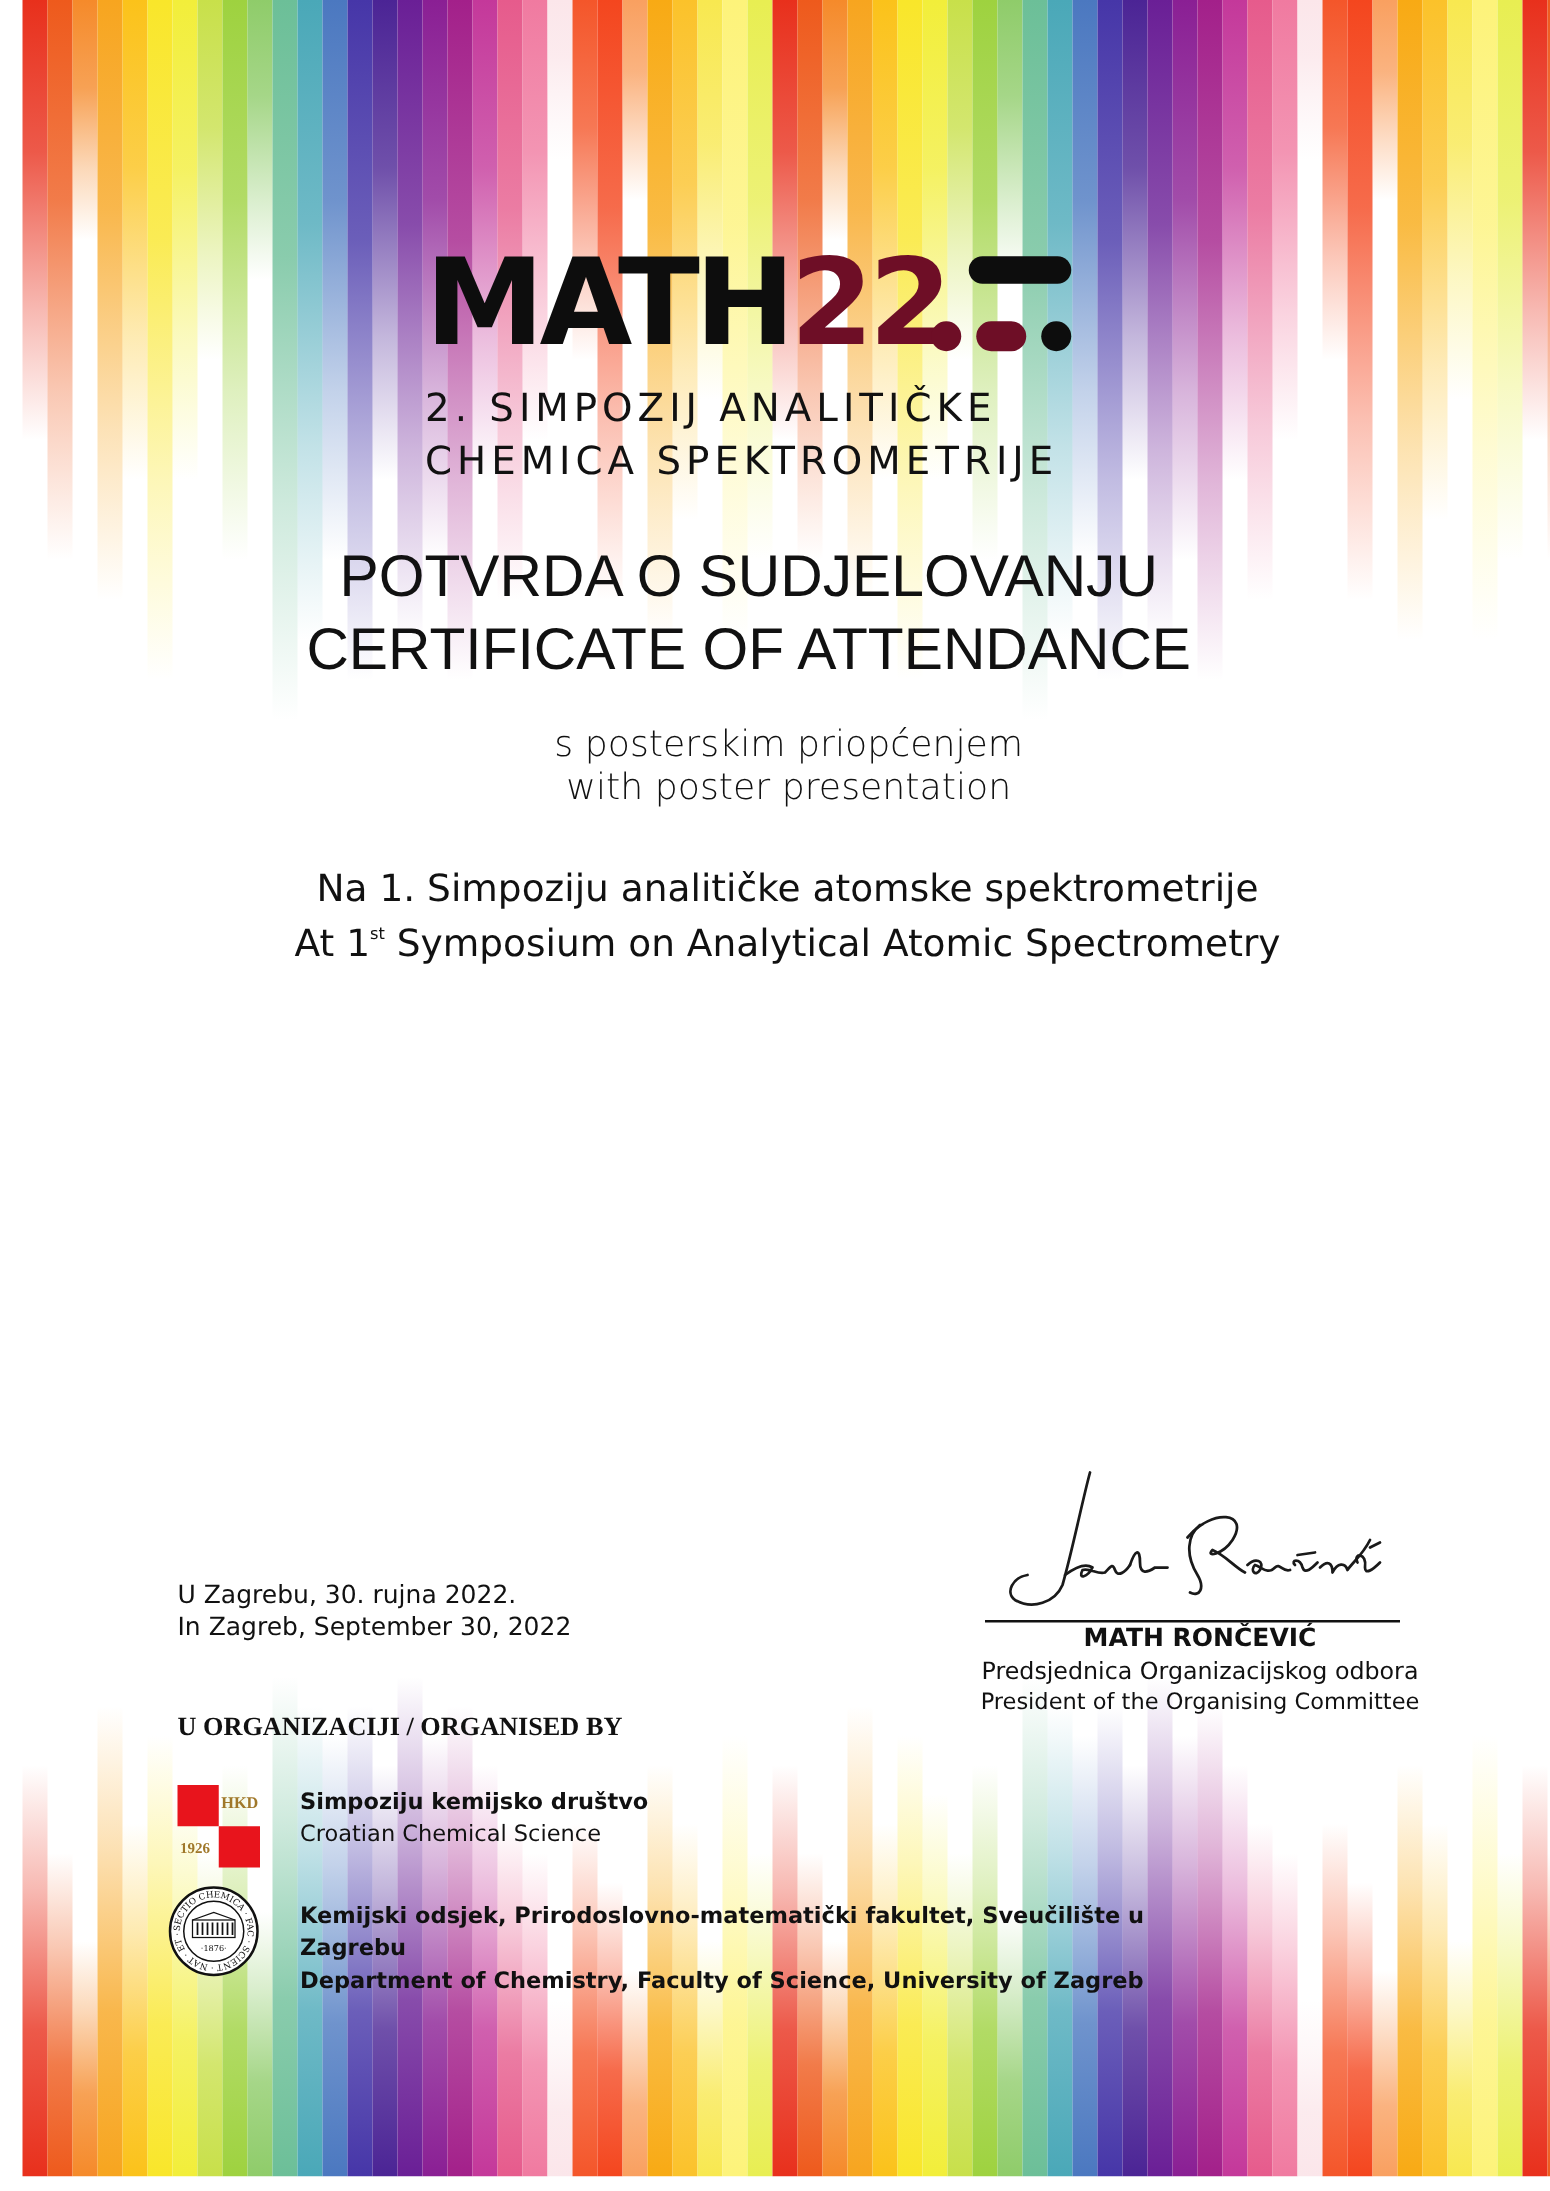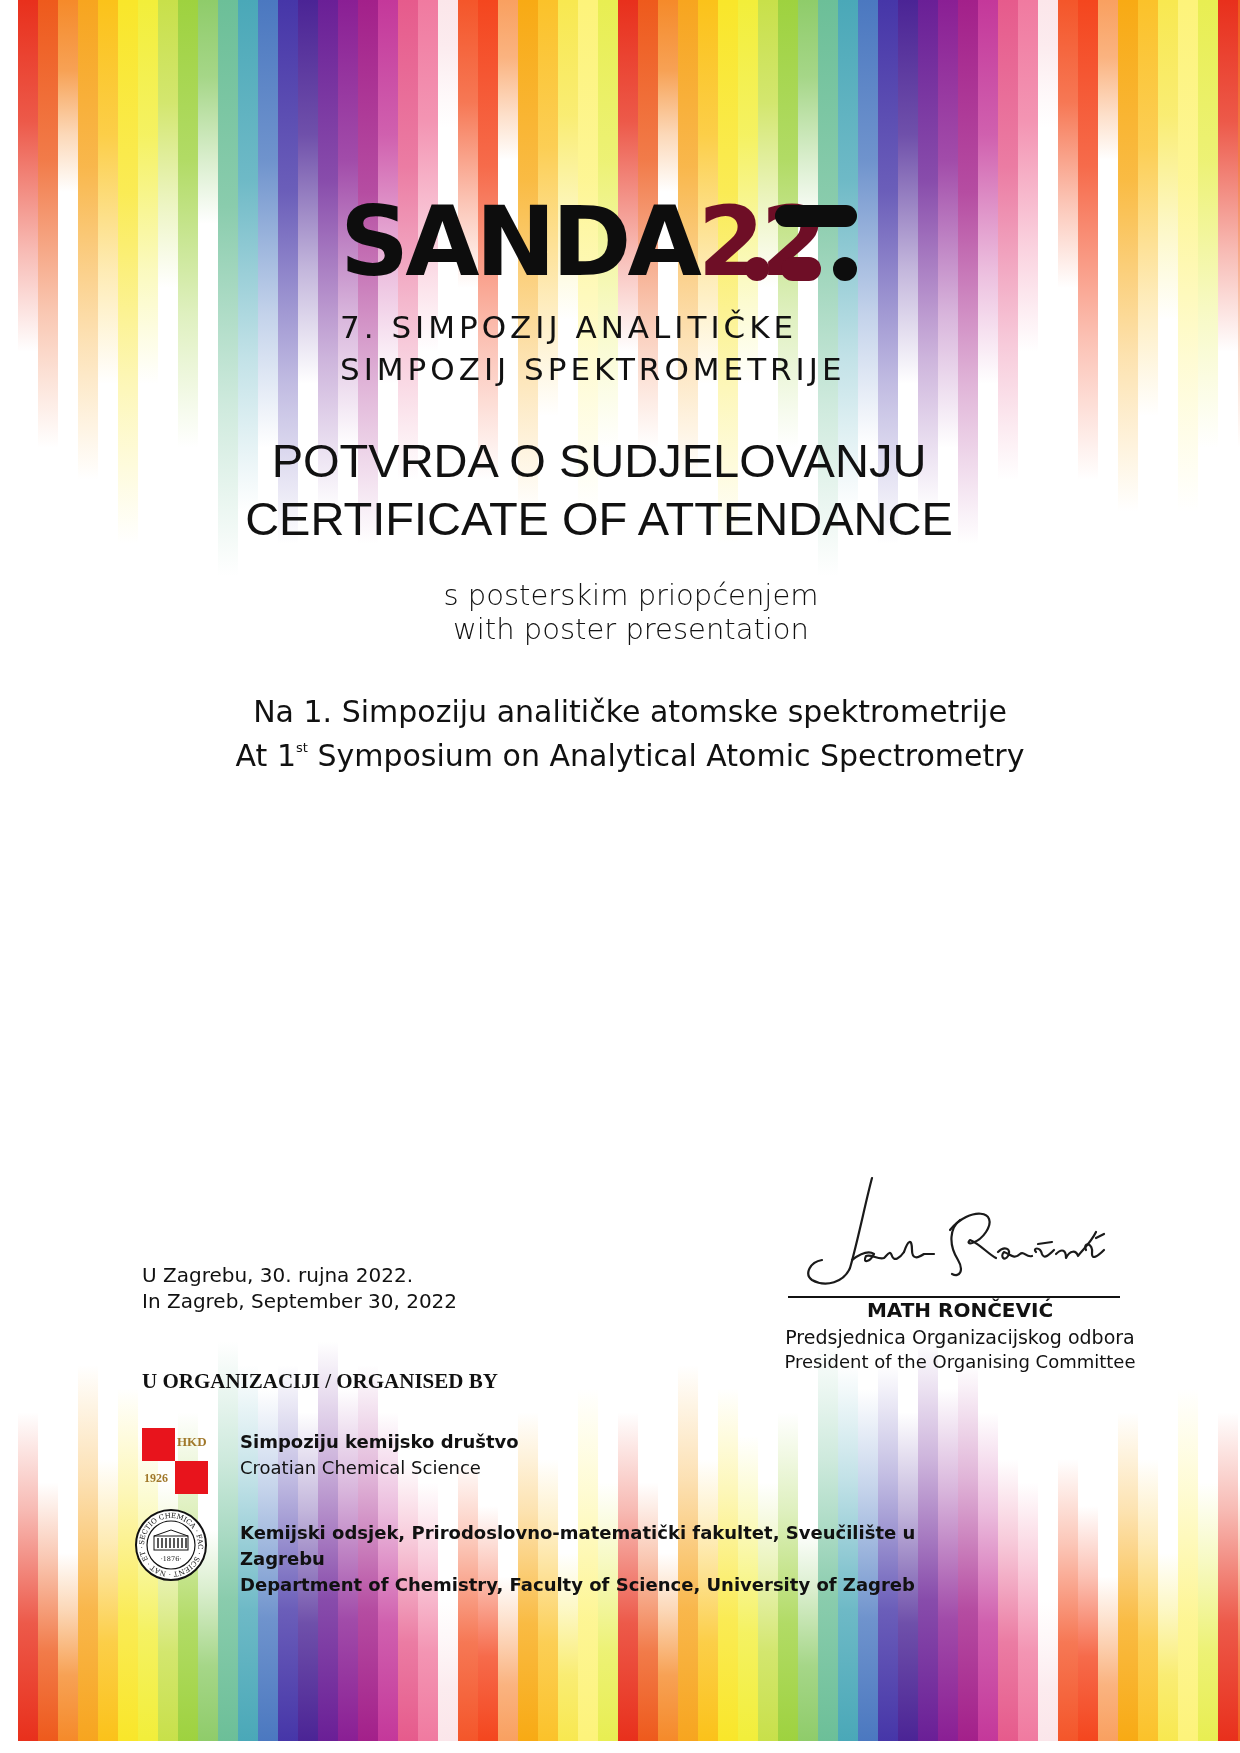--- a/index.html
+++ b/index.html
@@ -195,33 +195,33 @@
     <div class="stripe" style="background: linear-gradient(to top, rgb(248, 232, 80) 0%, rgba(248, 232, 80, 0.8) 14%, rgba(248, 232, 80, 0.333) 28%, rgba(255, 255, 255, 0) 40%);"></div>
     <div class="stripe" style="background: linear-gradient(to top, rgb(253, 243, 122) 0%, rgba(253, 243, 122, 0.8) 26%, rgba(253, 243, 122, 0.333) 53%, rgba(255, 255, 255, 0) 75%);"></div>
     <div class="stripe" style="background: linear-gradient(to top, rgb(232, 238, 82) 0%, rgba(232, 238, 82, 0.8) 19%, rgba(232, 238, 82, 0.333) 39%, rgba(255, 255, 255, 0) 55%);"></div>
     <div class="stripe" style="background: linear-gradient(to top, rgb(232, 48, 28) 0%, rgba(232, 48, 28, 0.8) 25%, rgba(232, 48, 28, 0.333) 49%, rgba(255, 255, 255, 0) 70%);"></div>
     <div class="stripe" style="background: linear-gradient(to top, rgb(238, 90, 28) 0%, rgba(238, 90, 28, 0.8) 19%, rgba(238, 90, 28, 0.333) 39%, rgba(255, 255, 255, 0) 55%);"></div>
   </div>
 
 <div class="content">
 
   <div class="logo">
-    <span class="logo-text logo-saas">SANDA</span>
+    <span class="logo-text logo-saas">MATH</span>
       <span class="logo-text logo-22">22</span>
     <div class="logo-mark">
       <div class="bar1"></div>
       <div class="dot1"></div>
       <div class="bar2"></div>
       <div class="dot2"></div>
     </div>
   </div>
 
   <div class="subtitle">
-    <div>7. SIMPOZIJ ANALITIČKE</div>
-    <div>SIMPOZIJ SPEKTROMETRIJE</div>
+    <div>2. SIMPOZIJ ANALITIČKE</div>
+    <div>CHEMICA SPEKTROMETRIJE</div>
   </div>
 
   <div class="cert-title">
     <div>POTVRDA O SUDJELOVANJU</div>
     <div>CERTIFICATE OF ATTENDANCE</div>
   </div>
 
   <div class="presentation">
     <div>s posterskim priopćenjem</div>
     <div>with poster presentation</div>

